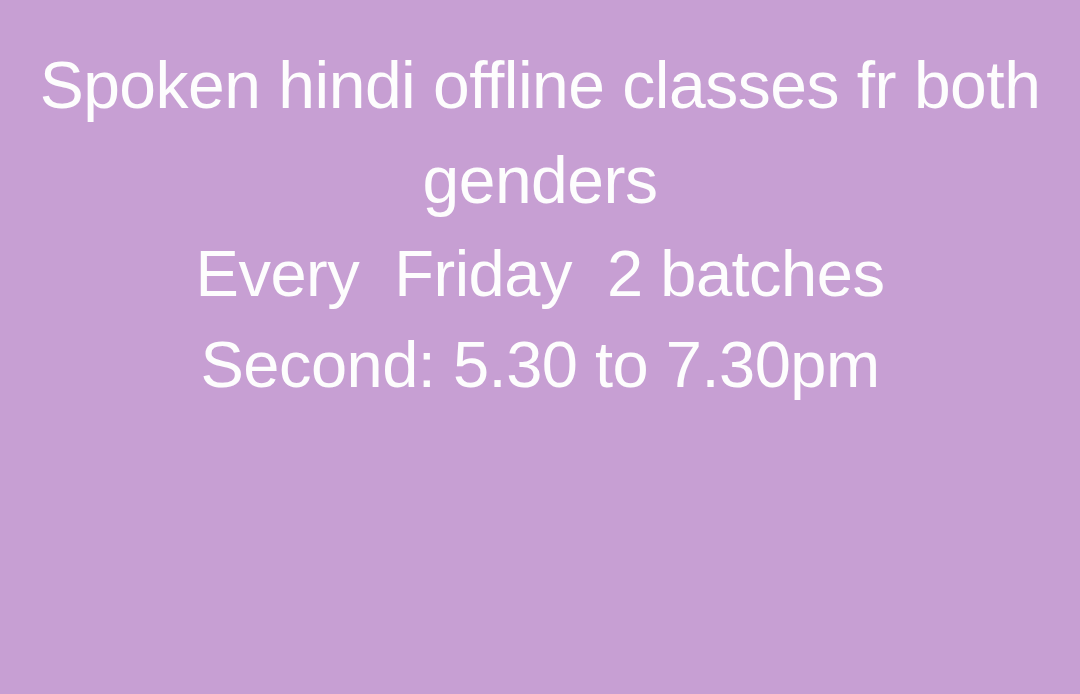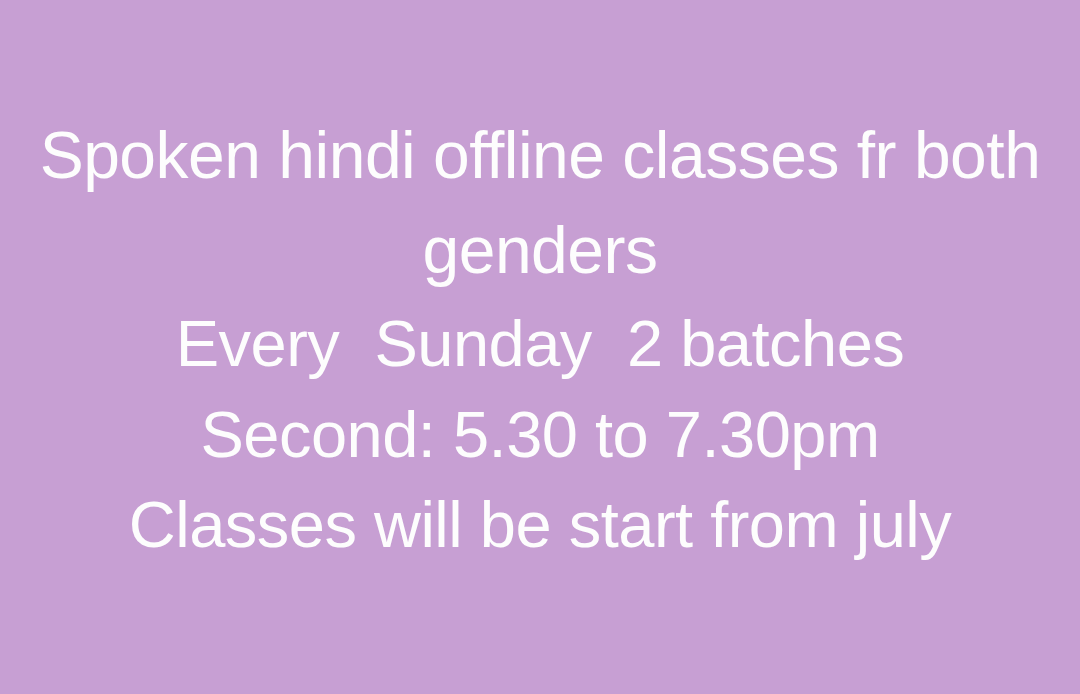--- a/index.html
+++ b/index.html
@@ -16,21 +16,21 @@
   .poster {
     position: relative;
     box-sizing: border-box;
     width: 1080px;
     height: 694px;
     background: #c79fd3;
     display: flex;
     flex-direction: column;
     align-items: flex-end;
     justify-content: flex-start;
-    padding-top: 108px;
+    padding-top: 38px;
   }
   .notice-block {
     width: 100%;
     text-align: center;
     color: #ffffff;
     font-weight: 400;
     -webkit-font-smoothing: antialiased;
   }
   .notice-line {
     display: block;
@@ -56,21 +56,20 @@
   .notice-line.l-classes { font-size: 65px; line-height: 90px; }
 </style>
 </head>
 <body>
 
 <div class="poster" style="background: rgb(199, 159, 211);">
   <div class="notice-block">
 
     <span class="notice-line headline" style="color: rgb(253, 253, 253);">Spoken hindi offline classes fr both genders</span>
 
-    <span class="notice-line l-every" style="color: rgb(253, 253, 253);">Every  Sunday  2 batches</span>
+    <span class="notice-line l-every" style="color: rgb(253, 253, 253);">Every  Friday  2 batches</span>
 
 
     <span class="notice-line l-second" style="color: rgb(253, 253, 253);">Second: 5.30 to 7.30pm</span>
 
-    <span class="notice-line l-classes" style="color: rgb(253, 253, 253);">Classes will be start from july</span>
 
   </div>
 </div>
 
 </body></html>

